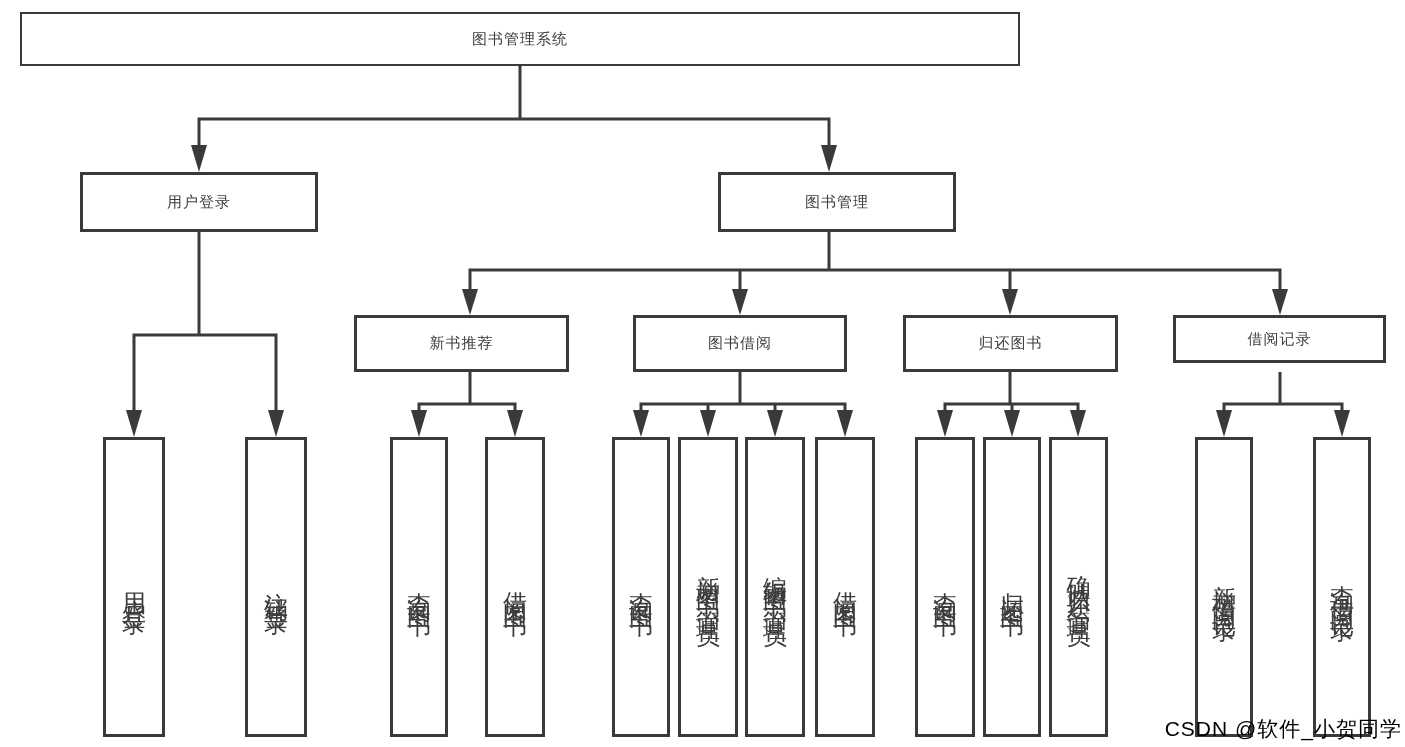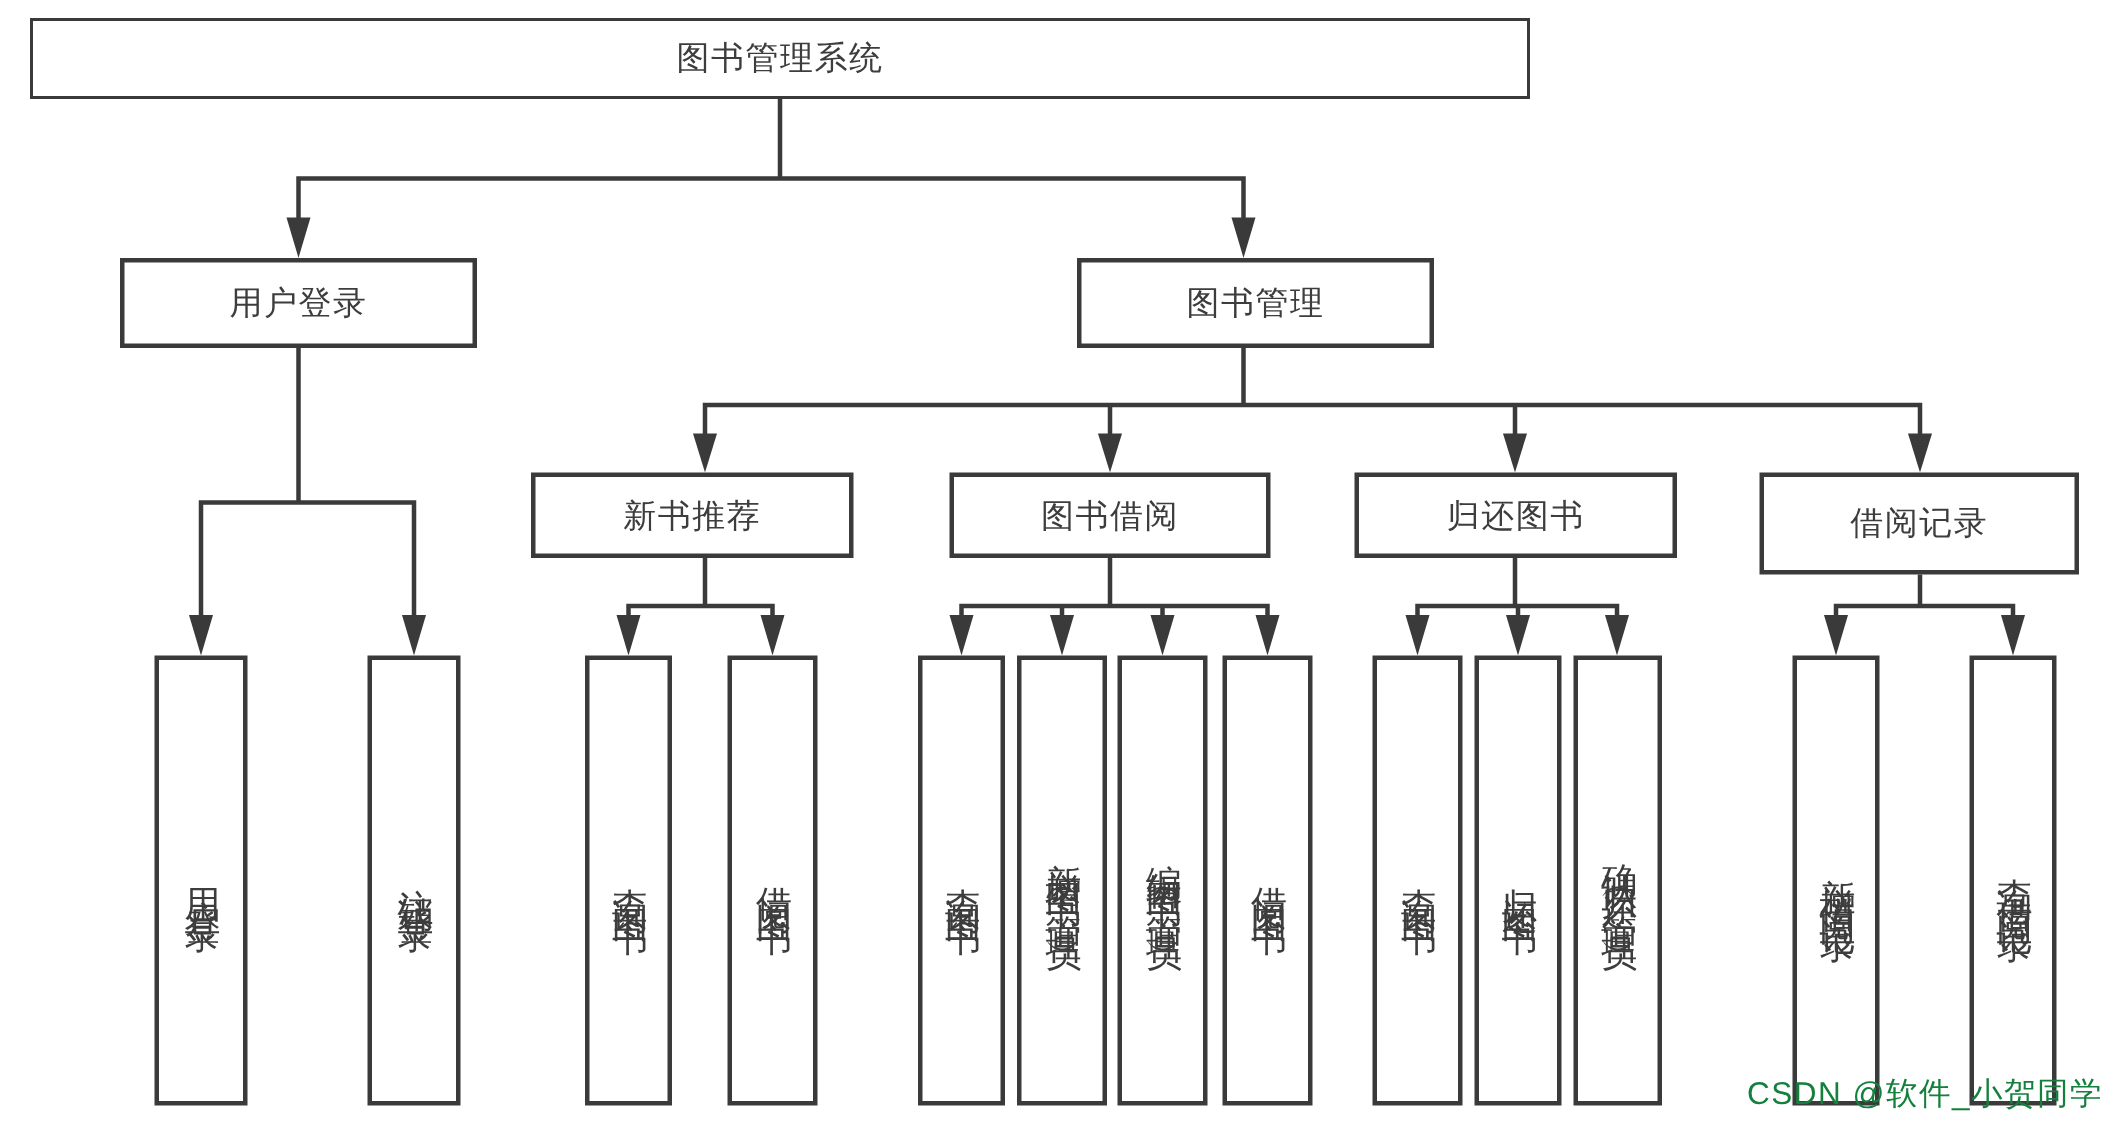--- a/index.html
+++ b/index.html
@@ -26,56 +26,56 @@
     position: absolute;
     box-sizing: border-box;
     background: #ffffff;
     border: 3px solid #3a3a3a;
     display: flex;
     align-items: center;
     justify-content: center;
     color: #3d3d3d;
   }
   .box span { display: block; }
-  .hlabel { font-size: 22px; letter-spacing: 1px; }
+  .hlabel { font-size: 15px; letter-spacing: 1px; }
   .root-box { border-width: 2px; }
   .leaf span {
     writing-mode: vertical-rl;
     text-orientation: mixed;
     font-size: 24px;
     letter-spacing: 7px;
     line-height: 1;
   }
   
   .b-root    { left: 20px;   top: 12px;  width: 1000px; height: 54px; }
   .b-login   { left: 80px;   top: 172px; width: 238px;  height: 60px; }
   .b-mgmt    { left: 718px;  top: 172px; width: 238px;  height: 60px; }
   .b-newrec  { left: 354px;  top: 315px; width: 215px;  height: 57px; }
   .b-borrow  { left: 633px;  top: 315px; width: 214px;  height: 57px; }
   .b-current { left: 903px;  top: 315px; width: 215px;  height: 57px; }
-  .b-records { left: 1173px; top: 315px; width: 213px;  height: 68px; }
+  .b-records { left: 1173px; top: 315px; width: 213px;  height: 48px; }
   .b-l1  { left: 103px;  top: 437px; width: 62px; height: 300px; }
   .b-l2  { left: 245px;  top: 437px; width: 62px; height: 300px; }
   .b-l3  { left: 390px;  top: 437px; width: 58px; height: 300px; }
   .b-l4  { left: 485px;  top: 437px; width: 60px; height: 300px; }
   .b-l5  { left: 612px;  top: 437px; width: 58px; height: 300px; }
   .b-l6  { left: 678px;  top: 437px; width: 60px; height: 300px; }
   .b-l7  { left: 745px;  top: 437px; width: 60px; height: 300px; }
   .b-l8  { left: 815px;  top: 437px; width: 60px; height: 300px; }
   .b-l9  { left: 915px;  top: 437px; width: 60px; height: 300px; }
   .b-l10 { left: 983px;  top: 437px; width: 58px; height: 300px; }
   .b-l11 { left: 1049px; top: 437px; width: 59px; height: 300px; }
   .b-l12 { left: 1195px; top: 437px; width: 58px; height: 300px; }
   .b-l13 { left: 1313px; top: 437px; width: 58px; height: 300px; }
   .watermark {
     position: absolute;
     right: 3px;
     bottom: 4px;
     font-size: 21px;
-    color: #15803d;
+    color: #000000;
     letter-spacing: 1px;
     z-index: 10;
     white-space: nowrap;
   }
 </style>
 </head>
 <body>
 
 <div class="canvas">
 

